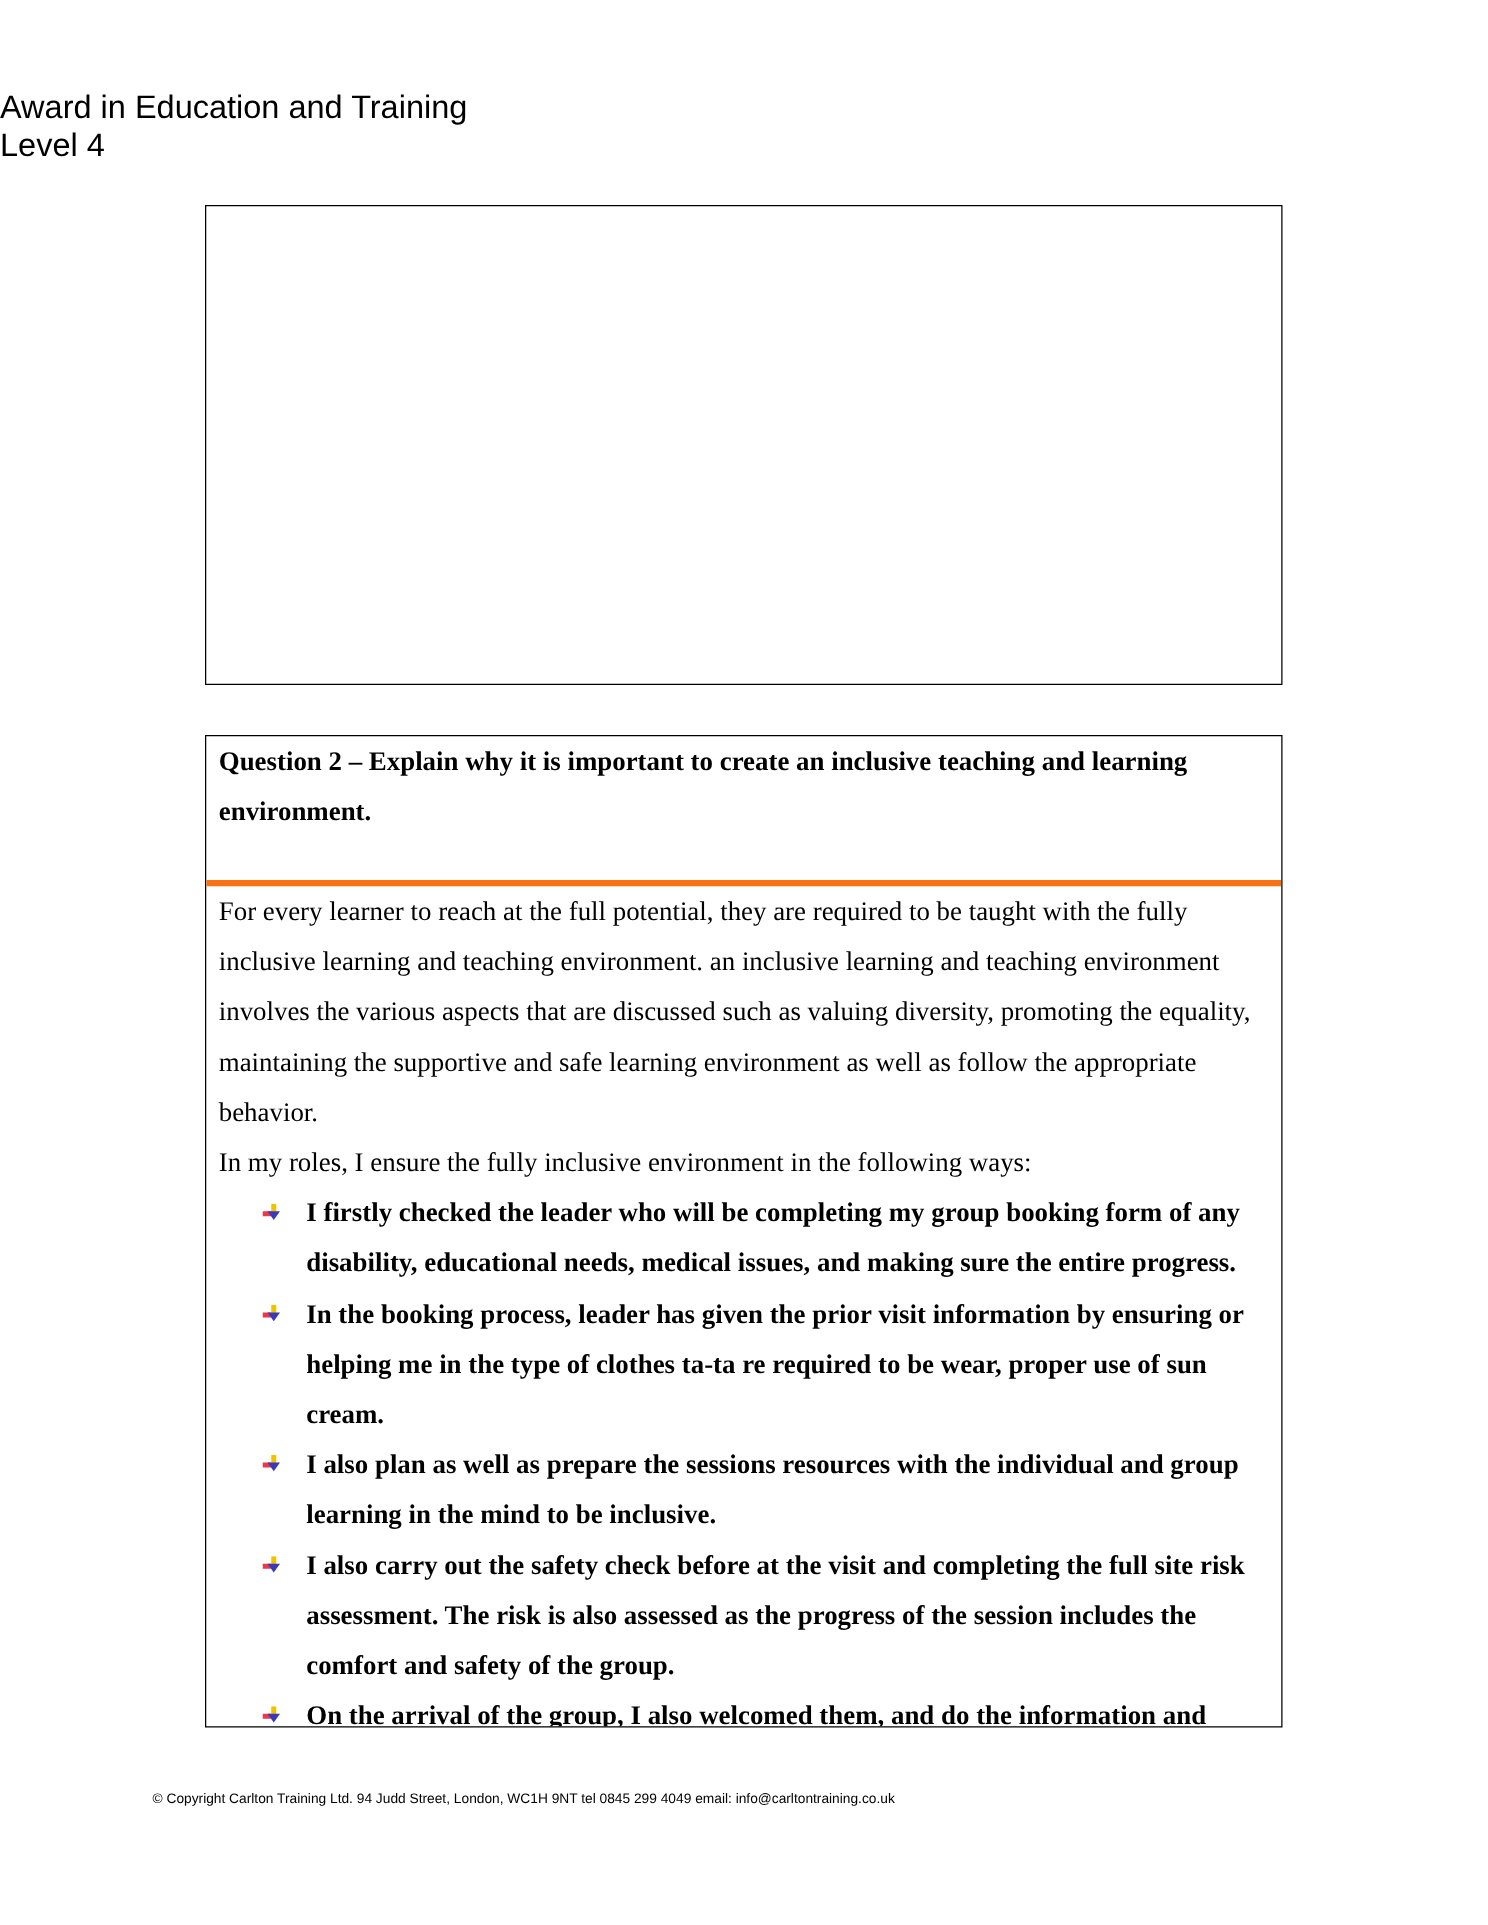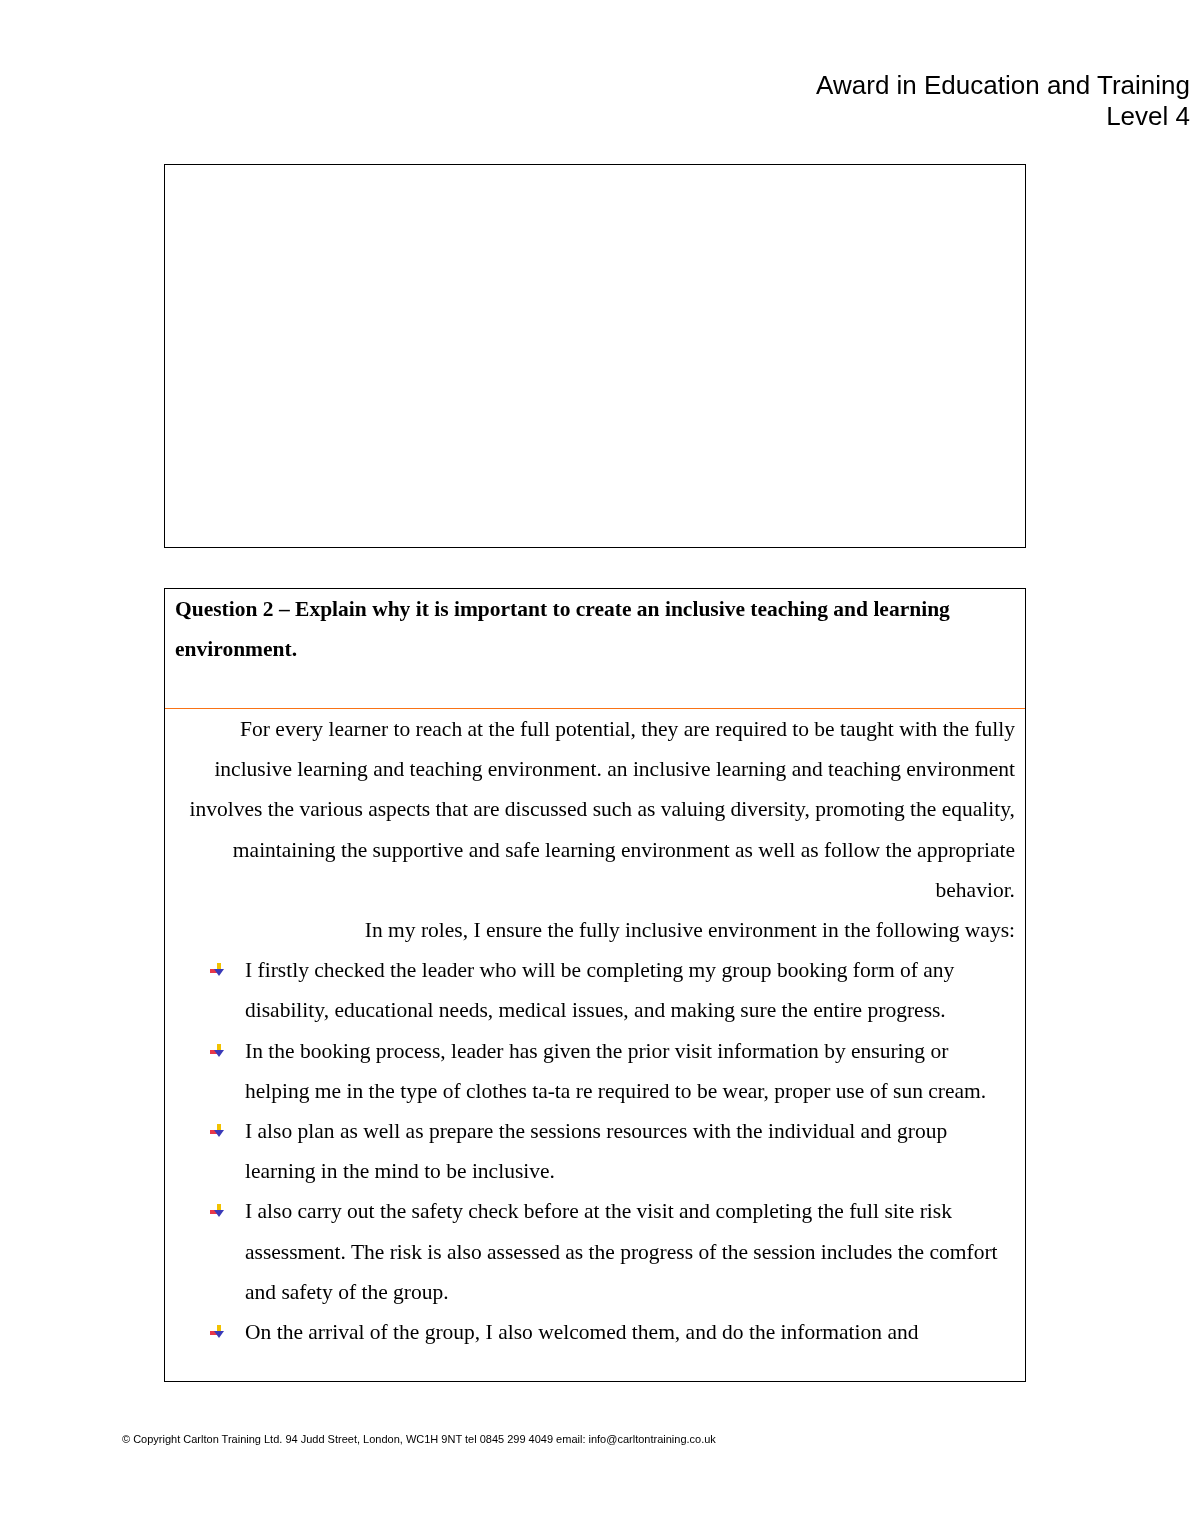--- a/index.html
+++ b/index.html
@@ -1,27 +1,27 @@
 <!DOCTYPE html>
 <html><head>
 <meta charset="utf-8">
 <style>
   html, body { margin:0; padding:0; background:#fff; }
   body { width:1190px; height:1540px; position:relative; overflow:hidden; }
-  .title { position:absolute; top:70px; left:0; width:1190px; text-align:right;
+  .title { position:absolute; top:70px; left:0; width:1190px; text-align:left;
     font-family:"Liberation Sans", sans-serif; font-size:26px; line-height:31px; color:#000; }
   .blank-box { position:absolute; left:164px; top:164px; width:860px; height:382px; border:1px solid #000; }
   .qtable { position:absolute; left:164px; top:588px; width:860px; height:792px; border:1px solid #000;
     overflow:hidden; font-family:"Liberation Serif", serif; font-size:21.5px; line-height:40.2px; color:#000; }
-  .qhead { height:120px; border-bottom:1px solid #f97316; padding:0 10px; box-sizing:border-box; font-weight:bold; }
+  .qhead { height:120px; border-bottom:5px solid #f97316; padding:0 10px; box-sizing:border-box; font-weight:bold; }
   .qhead div { padding-top:0; }
   .qbody { padding:0 10px; }
-  .qbody p { margin:0;text-align:right; }
+  .qbody p { margin:0; }
   ul.bullets { list-style:none; margin:0; padding:0 0 0 70px; }
-  ul.bullets li { position:relative; }
+  ul.bullets li { position:relative;font-weight:bold; }
   .bullet { position:absolute; left:-35px; top:13px; width:18px; height:14px; }
   .footer { position:absolute; top:1433px; left:122px; font-family:"Liberation Sans", sans-serif;
     font-size:11px; color:#000; white-space:nowrap; }
 </style>
 </head>
 <body>
 
 <div class="title">
   <div>Award in Education and Training</div>
   <div>Level 4</div>

